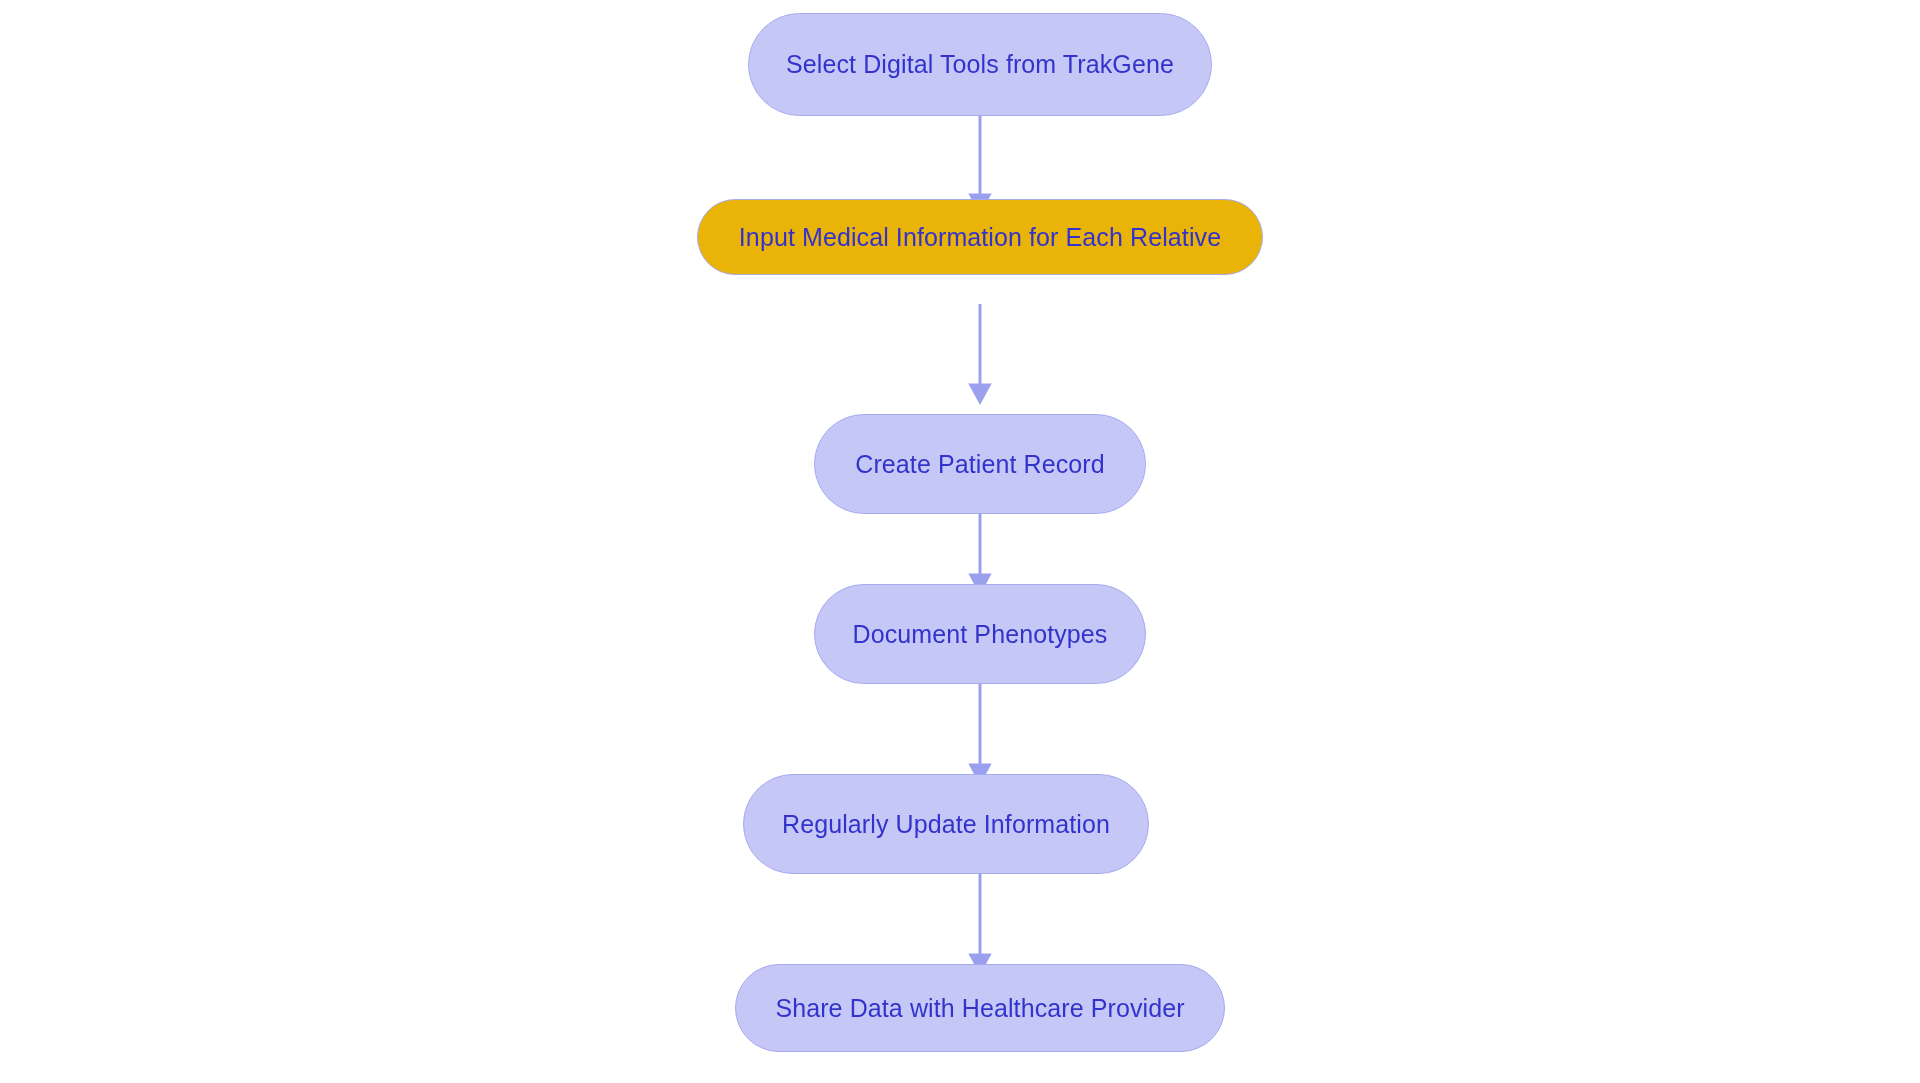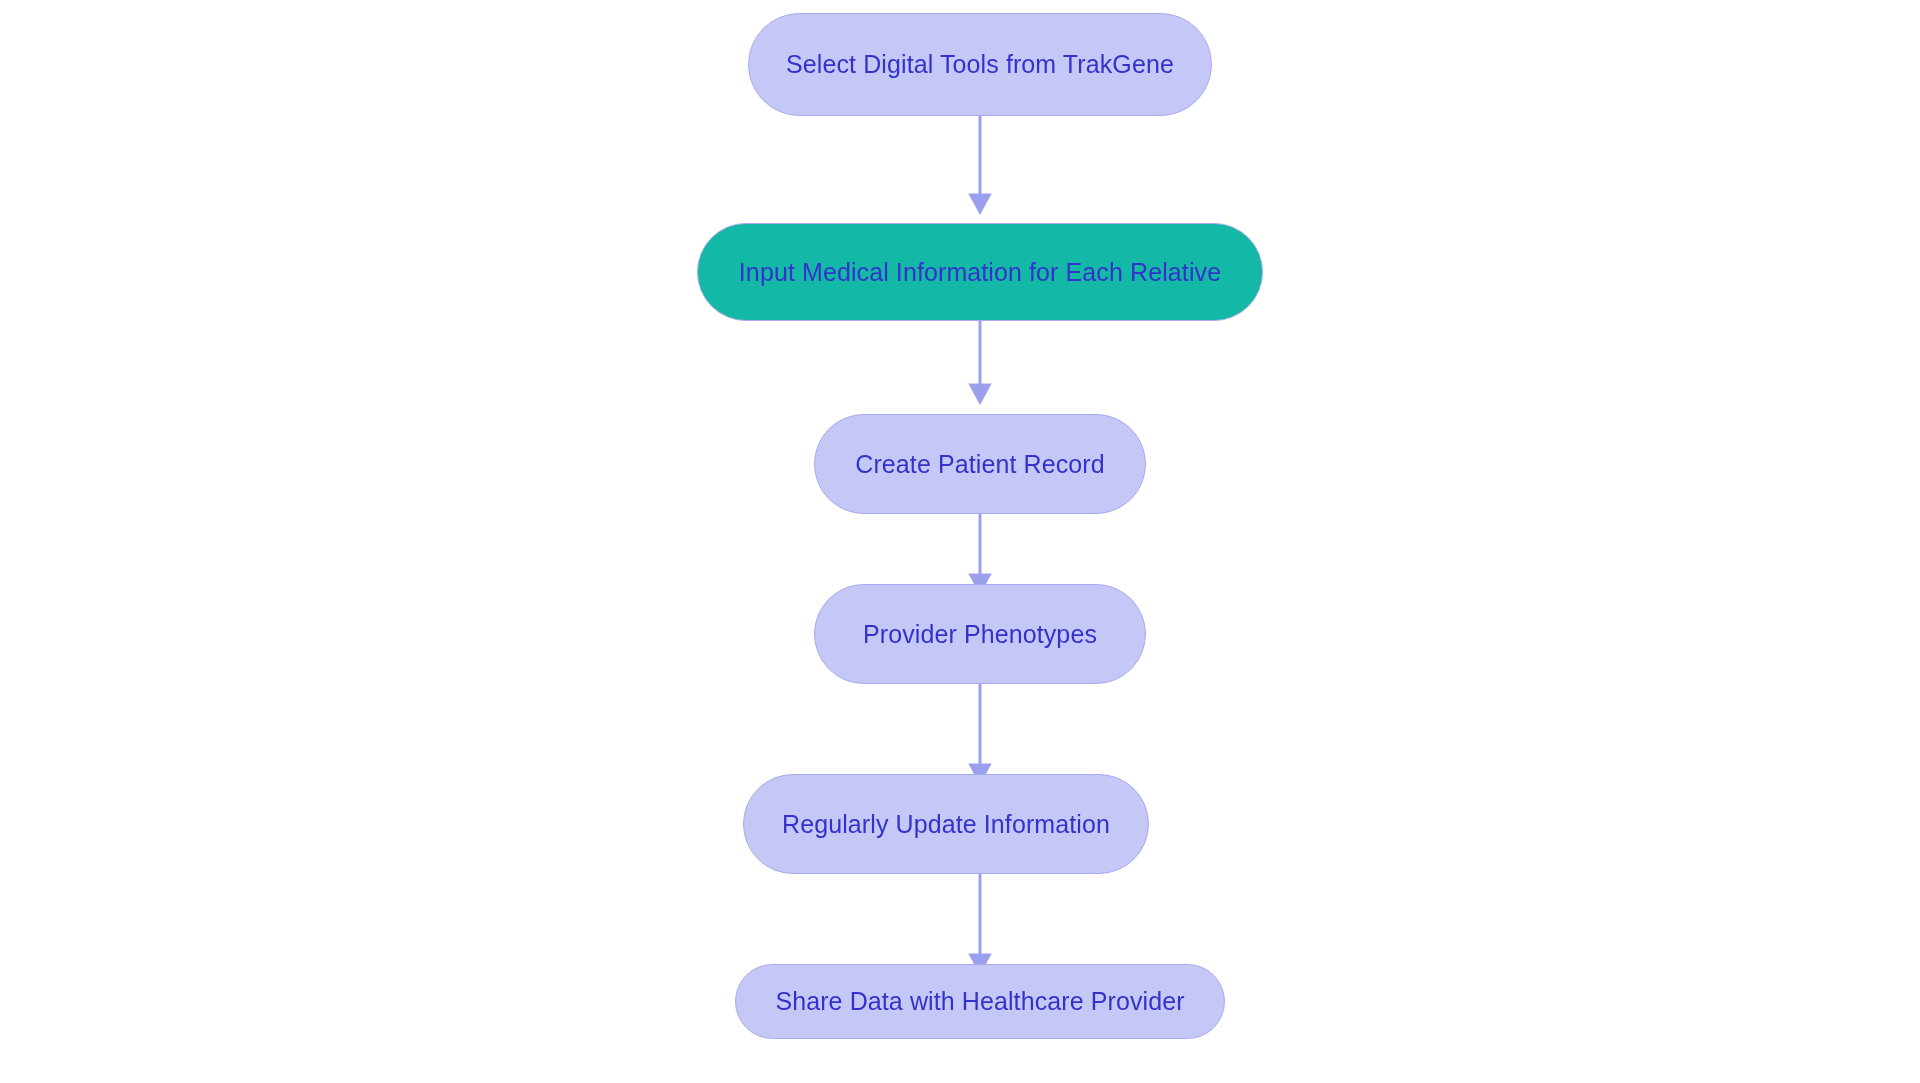--- a/index.html
+++ b/index.html
@@ -66,33 +66,33 @@
         <line x1="960" y1="494" x2="960" y2="583" stroke="#9aa0ee" stroke-width="3" marker-end="url(#arrowhead)"></line>
         <line x1="960" y1="684" x2="960" y2="773" stroke="#9aa0ee" stroke-width="3" marker-end="url(#arrowhead)"></line>
         <line x1="960" y1="874" x2="960" y2="963" stroke="#9aa0ee" stroke-width="3" marker-end="url(#arrowhead)"></line>
       </g>
   </svg>
 
   <div class="node" style="left: 960px; top: 12.5px; width: 464px; height: 103px; background: rgb(197, 200, 247); border-color: rgb(167, 171, 238); color: rgb(51, 51, 204); font-size: 25px;">
     <span class="node-label">Select Digital Tools from TrakGene</span>
   </div>
 
-  <div class="node" style="left: 960px; top: 223px; width: 566px; height: 98px; background: #14b8a6; border-color: rgb(167, 171, 238); color: rgb(51, 51, 204); font-size: 25px;">
+  <div class="node" style="left: 960px; top: 199px; width: 566px; height: 76px; background: #eab308; border-color: rgb(167, 171, 238); color: rgb(51, 51, 204); font-size: 25px;">
     <span class="node-label">Input Medical Information for Each Relative</span>
   </div>
 
   <div class="node" style="left: 960px; top: 414px; width: 332px; height: 100px; background: rgb(197, 200, 247); border-color: rgb(167, 171, 238); color: rgb(51, 51, 204); font-size: 25px;">
     <span class="node-label">Create Patient Record</span>
   </div>
 
   <div class="node" style="left: 960px; top: 584px; width: 332px; height: 100px; background: rgb(197, 200, 247); border-color: rgb(167, 171, 238); color: rgb(51, 51, 204); font-size: 25px;">
-    <span class="node-label">Provider Phenotypes</span>
+    <span class="node-label">Document Phenotypes</span>
   </div>
 
   <div class="node" style="left: 926px; top: 774px; width: 406px; height: 100px; background: rgb(197, 200, 247); border-color: rgb(167, 171, 238); color: rgb(51, 51, 204); font-size: 25px;">
     <span class="node-label">Regularly Update Information</span>
   </div>
 
-  <div class="node" style="left: 960px; top: 964px; width: 490px; height: 75px; background: rgb(197, 200, 247); border-color: rgb(167, 171, 238); color: rgb(51, 51, 204); font-size: 25px;">
+  <div class="node" style="left: 960px; top: 964px; width: 490px; height: 88px; background: rgb(197, 200, 247); border-color: rgb(167, 171, 238); color: rgb(51, 51, 204); font-size: 25px;">
     <span class="node-label">Share Data with Healthcare Provider</span>
   </div>
 
 </div>
 
 </body></html>

